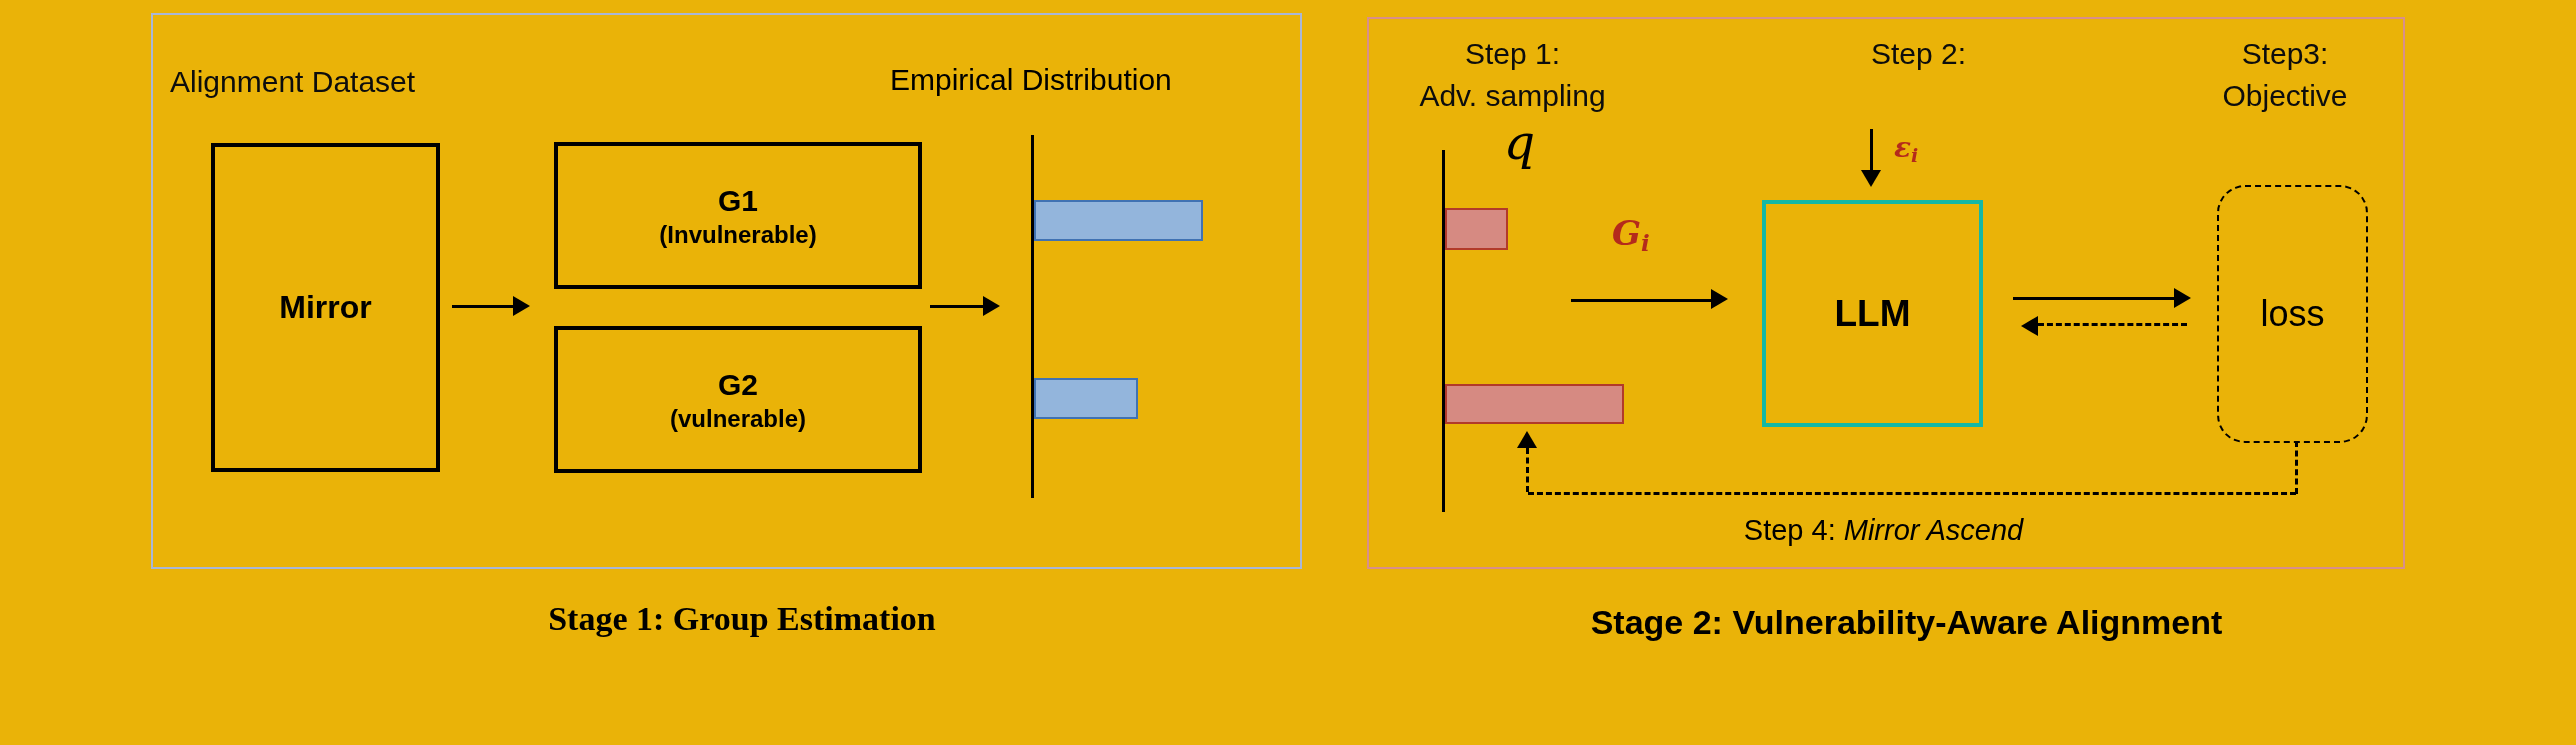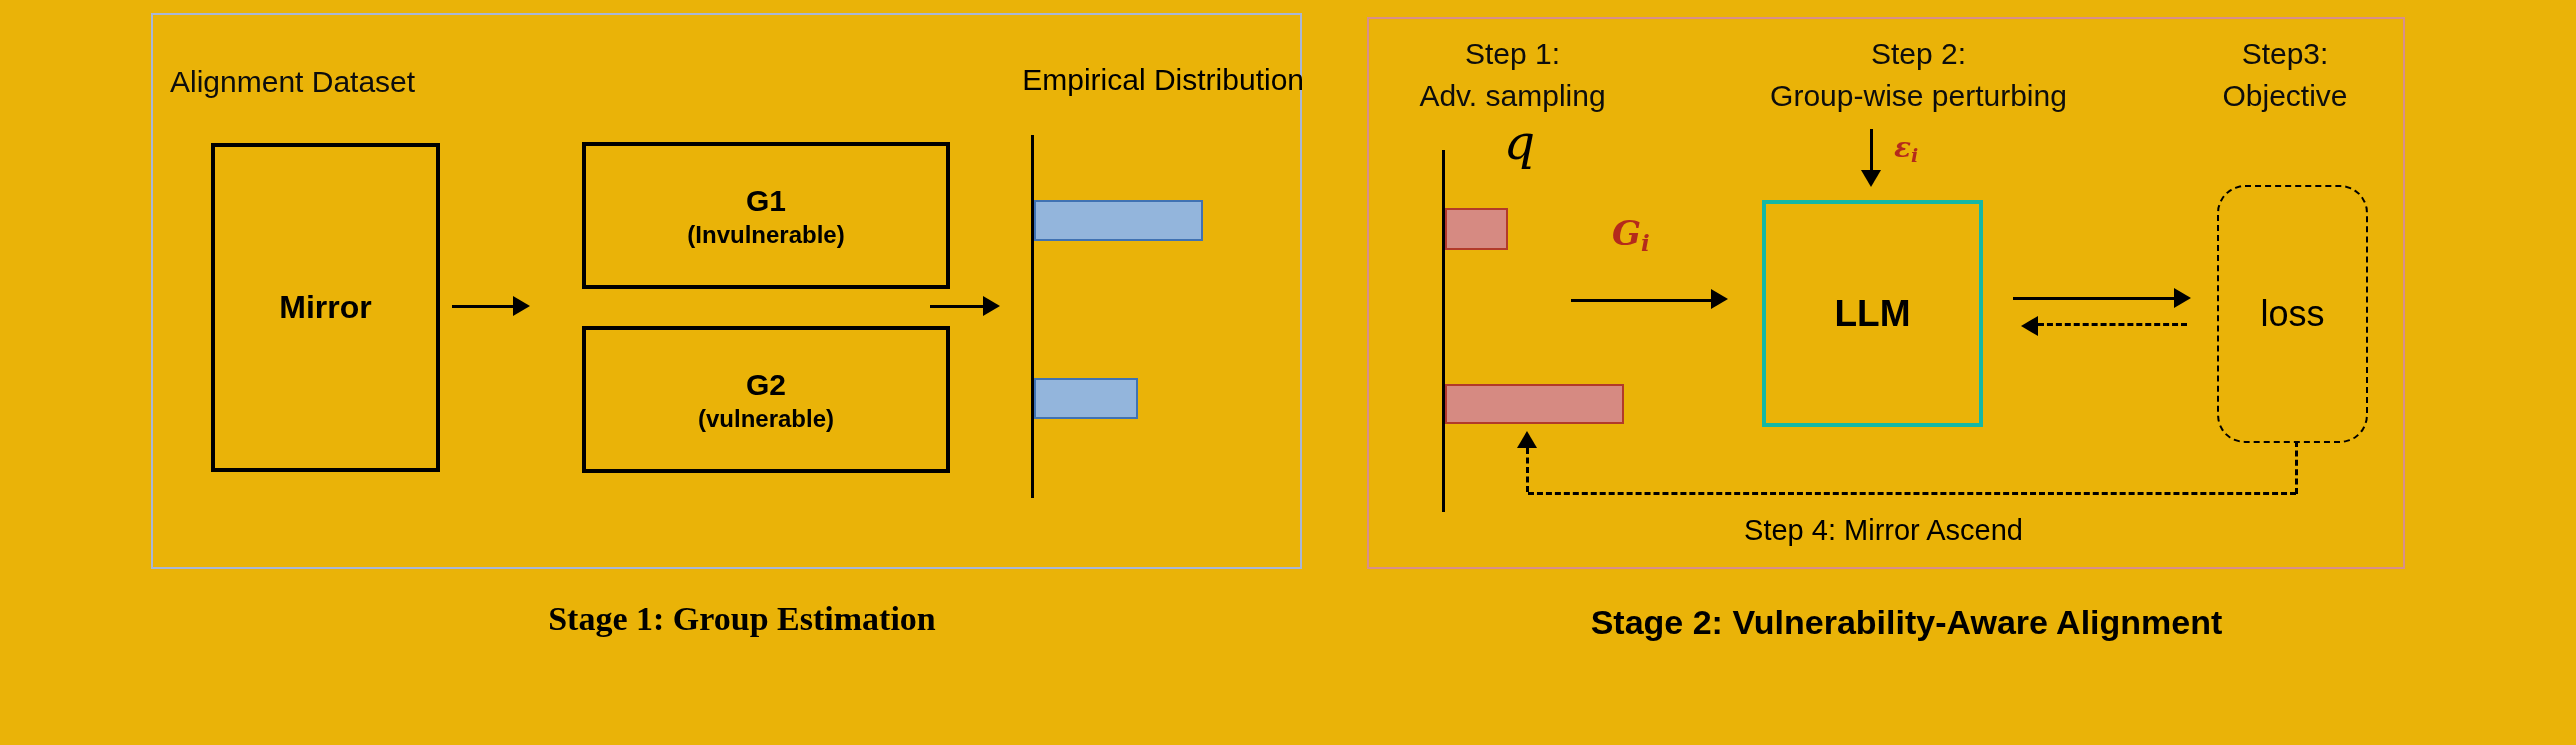--- a/index.html
+++ b/index.html
@@ -10,25 +10,25 @@
   }
   .abs{position:absolute;}
   
   .panel1{left:151px; top:13.2px; width:1147px; height:552px; border:2px solid #a9b7d7;}
   .panel2{left:1367px; top:16.5px; width:1034px; height:548px; border:2.6px solid #d88f8b;}
   
   .align-label{left:170px; top:65px; font-size:30px; color:#0d0d0d;}
   .dataset-box{left:211px; top:143px; width:221px; height:321px; border:4px solid #000;
     display:flex; align-items:center; justify-content:center; font-size:32px; font-weight:bold;}
   .g-box{left:554px; width:360px; height:139px; border:4px solid #000;
-    display:flex; flex-direction:column; align-items:center; justify-content:center;margin-left:28px;}
+    display:flex; flex-direction:column; align-items:center; justify-content:center;}
   .g1{top:142px;} .g2{top:326px;}
   .g-title{font-size:30px; font-weight:bold; line-height:38px;}
   .g-sub{font-size:24px; font-weight:bold; line-height:29px;}
-  .dist-label{left:934px; top:63px; width:370px; text-align:right; font-size:30px;}
+  .dist-label{left:890px; top:63px; width:370px; text-align:left; font-size:30px;}
   .axis{width:3.3px; background:#000;}
   .axis1{left:1031px; top:135px; height:363px;}
   .axis2{left:1442px; top:150px; height:362px;}
   .bluebar{background:#93b5dc; border:2.6px solid #4072b3; height:37px; left:1034px;}
   .redbar{background:#d68a82; border:2.6px solid #b23a2a; left:1445px;}
   
   .shaft-h{height:3.3px; background:#000;}
   .shaft-v{width:3.3px; background:#000;}
   .head-right{width:0;height:0;border-top:10.6px solid transparent;border-bottom:10.6px solid transparent;border-left:17px solid #000;}
   .head-left{width:0;height:0;border-top:10px solid transparent;border-bottom:10px solid transparent;border-right:17px solid #000;}
@@ -47,21 +47,21 @@
   .gi{left:1612px; top:213px; font-size:34px;}
   .eps{left:1894px; top:131px; font-size:28px;}
   .msub{font-size:0.68em; vertical-align:-0.25em;}
   .llm-box{left:1762px; top:200px; width:213px; height:219px; border:4px solid #14b8a6;
     display:flex; align-items:center; justify-content:center; font-size:37px; font-weight:bold;}
   .loss-box{left:2217px; top:185px; width:147px; height:254px; border:2.6px dashed #000; border-radius:28px;
     display:flex; align-items:center; justify-content:center; font-size:36px;}
   .step5{left:2001px; top:347px; width:198px; text-align:center; font-size:28px; line-height:37px;}
   .step5 .it{font-style:italic;}
   .step4{left:1682px; top:514px; width:403px; text-align:center; font-size:29px;}
-  .step4 .it{}
+  .step4 .it{font-style:italic;}
   .caption{font-weight:bold; font-size:34px; text-align:center; color:#000;}
   .cap1{left:410px; top:600px; width:664px;font-family:Liberation Serif, serif;}
   .cap2{left:1505px; top:603px; width:803px;}
 </style>
 </head>
 <body>
 
 <div class="canvas">
 
   <div class="abs panel1"></div>
@@ -96,21 +96,20 @@
   <div class="abs caption cap1">Stage 1: Group Estimation</div>
 
   <div class="abs panel2"></div>
 
   <div class="abs steplabel step1">
     <div>Step 1:</div>
     <div>Adv. sampling</div>
   </div>
   <div class="abs steplabel step2">
     <div>Step 2:</div>
-    <div>Group-wise perturbing</div>
   </div>
   <div class="abs steplabel step3">
     <div>Step3:</div>
     <div>Objective</div>
   </div>
 
   <div class="abs q-label">q</div>
 
   <div class="abs axis axis2"></div>
   <div class="abs redbar" style="top: 208px; height: 38px; width: 59px;"></div>

